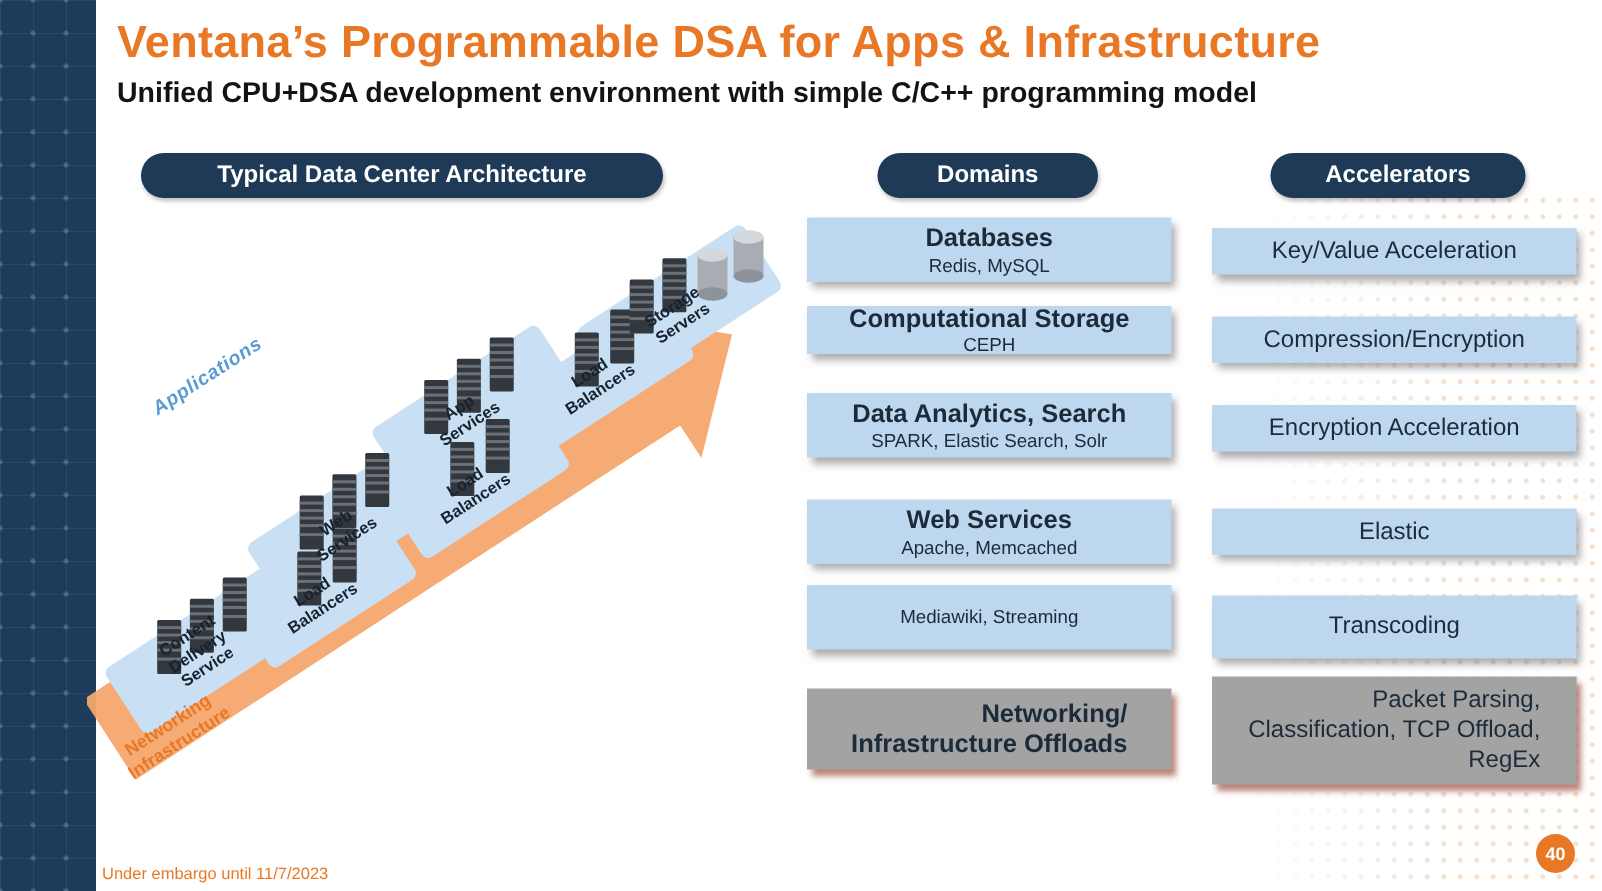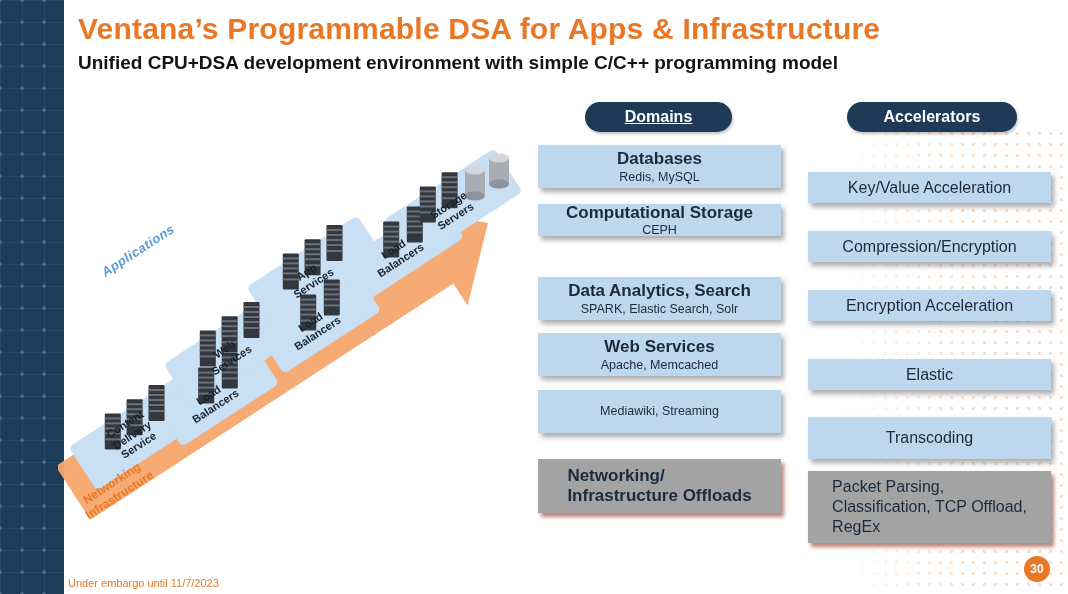--- a/index.html
+++ b/index.html
@@ -34,21 +34,21 @@
   .subtitle{
     position:absolute;left:78px;top:52px;margin:0;width:920px;
     font-size:19px;font-weight:bold;color:#101417;z-index:2;
   }
   .pill{
     position:absolute;height:30px;border-radius:15px;background:#1e3a56;
     color:#fff;font-weight:bold;font-size:16px;display:flex;align-items:center;
     justify-content:center;z-index:2;box-shadow:1px 2px 3px rgba(0,0,0,.25);
   }
   .pill-arch{left:94px;top:102px;width:348px;}
-  .pill-domains{left:585px;top:102px;width:147px;text-decoration:underline;}
+  .pill-domains{left:585px;top:102px;width:147px;}
   .pill-accel{left:847px;top:102px;width:170px;}
 
   
   .diagram{position:absolute;left:58px;top:138px;width:482px;height:412px;z-index:1;}
   .dlabel{
     position:absolute;width:92px;text-align:center;transform:rotate(-33deg);
     font-weight:bold;font-size:11px;line-height:1.15;color:#16222e;white-space:pre-line;
   }
   .apps-label{
     position:absolute;left:35px;top:95px;width:120px;transform:rotate(-33deg);
@@ -61,27 +61,27 @@
   }
 
   
   .col{position:absolute;top:145px;width:243px;z-index:2;}
   .domains-col{left:538px;}
   .accel-col{left:808px;}
   .bx{
     position:absolute;left:0;width:243px;background:#bdd7ee;
     box-shadow:3px 4px 5px rgba(90,90,90,.5);
     display:flex;flex-direction:column;align-items:center;justify-content:center;
-    color:#1c2b3a;text-align:left;
+    color:#1c2b3a;text-align:right;
   }
   .bx.orange{background:#a3a3a3;box-shadow:3px 4px 4px rgba(140,50,30,.6);}
   .dtitle{font-size:17px;font-weight:bold;line-height:1.2;white-space:pre-line;}
   .dsub{font-size:12.5px;line-height:1.15;}
   .dsub:empty{display:none;}
-  .abox{font-size:16px;line-height:1.25;white-space:pre-line;justify-content:center;margin-top:20px;}
+  .abox{font-size:16px;line-height:1.25;white-space:pre-line;justify-content:center;}
 
   .footer{
     position:absolute;left:68px;top:577px;font-size:11px;color:#e97826;z-index:2;
   }
   .page-num{
     position:absolute;left:1024px;top:556px;width:26px;height:26px;border-radius:50%;
     background:#e97826;color:#fff;font-size:12px;font-weight:bold;
     display:flex;align-items:center;justify-content:center;z-index:2;
   }
 </style>
@@ -89,20 +89,21 @@
 <body>
 
 <div class="slide">
 
   <div class="sidebar"></div>
   <div class="dots"></div>
 
   <h1 class="title">Ventana’s Programmable DSA for Apps &amp; Infrastructure</h1>
   <h2 class="subtitle">Unified CPU+DSA development environment with simple C/C++ programming model</h2>
 
+  <div class="pill pill-arch">Typical Data Center Architecture</div>
   <div class="pill pill-domains">Domains</div>
   <div class="pill pill-accel">Accelerators</div>
 
   <div class="diagram">
     <svg width="482" height="412" viewBox="0 0 482 412">
       <defs>
         <g id="tower">
           <rect x="-8" y="-36" width="16" height="36" rx="1" fill="#33383f"></rect>
           <rect x="-8" y="-32" width="16" height="2" fill="#6b7078"></rect>
           <rect x="-8" y="-27" width="16" height="2" fill="#6b7078"></rect>
@@ -183,21 +184,21 @@
 
   <div class="col domains-col">
     <div class="bx" style="top:0;height:43px">
       <div class="dtitle">Databases</div>
       <div class="dsub">Redis, MySQL</div>
     </div>
     <div class="bx" style="top:59px;height:32px">
       <div class="dtitle">Computational Storage</div>
       <div class="dsub">CEPH</div>
     </div>
-    <div class="bx" style="top:132px;height:43px">
+    <div class="bx" style="top:117px;height:43px">
       <div class="dtitle">Data Analytics, Search</div>
       <div class="dsub">SPARK, Elastic Search, Solr</div>
     </div>
     <div class="bx" style="top:188px;height:43px">
       <div class="dtitle">Web Services</div>
       <div class="dsub">Apache, Memcached</div>
     </div>
     <div class="bx" style="top:245px;height:43px">
       <div class="dsub">Mediawiki, Streaming</div>
     </div>
@@ -213,15 +214,15 @@
     <div class="bx abox" style="top:66px;height:31px">Compression/Encryption</div>
     <div class="bx abox" style="top:125px;height:31px">Encryption Acceleration</div>
     <div class="bx abox" style="top:194px;height:31px">Elastic</div>
     <div class="bx abox" style="top:252px;height:42px">Transcoding</div>
     <div class="bx abox orange" style="top:306px;height:72px">Packet Parsing,
 Classification, TCP Offload,
 RegEx</div>
   </div>
 
   <div class="footer">Under embargo until 11/7/2023</div>
-  <div class="page-num">30</div>
+  <div class="page-num">40</div>
 
 </div>
 
 </body></html>

